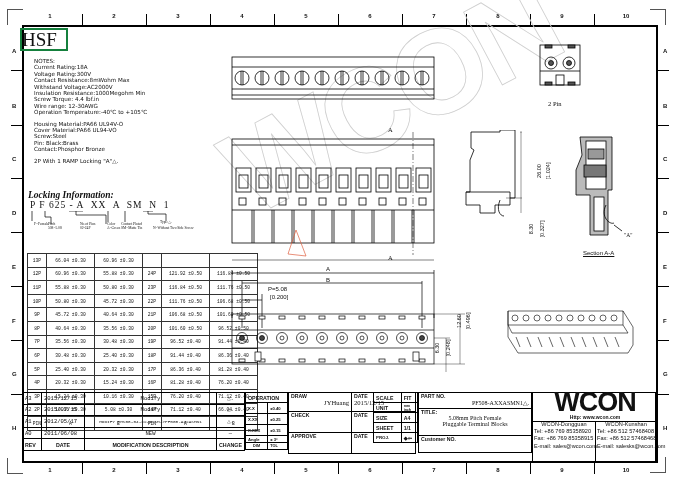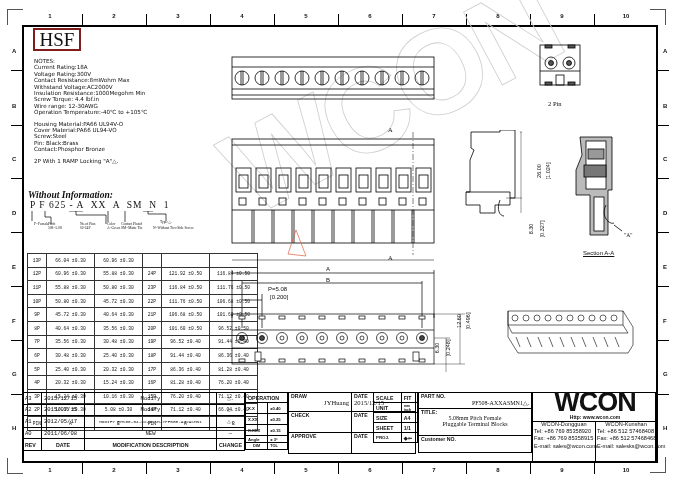--- a/index.html
+++ b/index.html
@@ -4,21 +4,21 @@
 <style>
   html,body{margin:0;padding:0;background:#fff;}
   body{width:680px;height:480px;position:relative;overflow:hidden;font-family:"Liberation Sans",sans-serif;color:#111;}
   .abs{position:absolute;}
   .frame{position:absolute;left:22px;top:25px;width:636px;height:438px;border:2px solid #000;box-sizing:border-box;}
   .col-lbl{position:absolute;top:13px;font-size:6px;font-weight:bold;text-align:center;width:64px;}
   .col-tick{position:absolute;top:14px;width:1px;height:11px;background:#000;}
   .row-lbl{position:absolute;left:12px;font-size:6px;font-weight:bold;}
   .row-tick{position:absolute;left:11px;width:11px;height:1px;background:#000;}
   .corner{position:absolute;border-color:#555;border-style:solid;width:15px;height:15px;}
-  .hsf{position:absolute;left:33px;top:28px;width:48px;height:23px;border:2px solid #7f1d1d;box-sizing:border-box;font-family:"Liberation Serif",serif;font-size:19px;line-height:19px;text-align:center;}
+  .hsf{position:absolute;left:20px;top:28px;width:48px;height:23px;border:2px solid #15803d;box-sizing:border-box;font-family:"Liberation Serif",serif;font-size:19px;line-height:19px;text-align:left;}
   .notes{position:absolute;left:34px;top:58px;font-size:5.6px;line-height:6.4px;font-family:"DejaVu Sans",sans-serif;}
   .notes div{white-space:nowrap;}
   .gap{height:5px;}
   .ord-title{position:absolute;left:28px;top:190px;font-family:"Liberation Serif",serif;font-style:italic;font-weight:bold;font-size:9.5px;}
   .ord-code{position:absolute;left:30px;top:200px;font-family:"Liberation Serif",serif;font-size:9.5px;letter-spacing:1px;white-space:pre;}
   .ord-lbl{position:absolute;font-family:"Liberation Serif",serif;font-size:3.6px;line-height:4px;white-space:nowrap;}
   table.dim{position:absolute;left:27px;top:253px;border-collapse:collapse;font-size:4.6px;font-family:"Liberation Mono",monospace;}
   table.dim td{border:1px solid #333;height:12.6px;padding:0 2px;text-align:center;white-space:nowrap;}
   table.dim td.p{width:14px;}
   table.dim td.v{width:43px;}
@@ -141,21 +141,21 @@
   <div class="gap"></div>
   <div>Housing Material:PA66 UL94V-O</div>
   <div>Cover Material:PA66 UL94-VO</div>
   <div>Screw:Steel</div>
   <div>Pin: Black:Brass</div>
   <div>Contact:Phosphor Bronze</div>
   <div class="gap"></div>
   <div>2P With 1 RAMP Locking "A"△.</div>
 </div>
 
-<div class="ord-title">Without Information:</div>
+<div class="ord-title">Locking Information:</div>
 <div class="ord-code">P F 625 - A  XX  A  SM  N  1</div>
 <svg class="abs" style="left:28px;top:211px" width="170" height="18">
   <g stroke="#000" stroke-width="0.7" fill="none">
     <path d="M4 0 V10 M17 0 V6 H23 V13 M41 0 H55 M48 0 V4 H78 V13 M80 0 V11 M97 0 V11 M115 0 H125 M120 0 V3 H138 V10"></path>
   </g>
 </svg>
 <div class="ord-lbl" style="left:34px;top:222px">F=Female</div>
 <div class="ord-lbl" style="left:48px;top:222px;white-space:pre">Pitch
 508=5.08</div>
 <div class="ord-lbl" style="left:80px;top:222px;white-space:pre">No.of Pins

